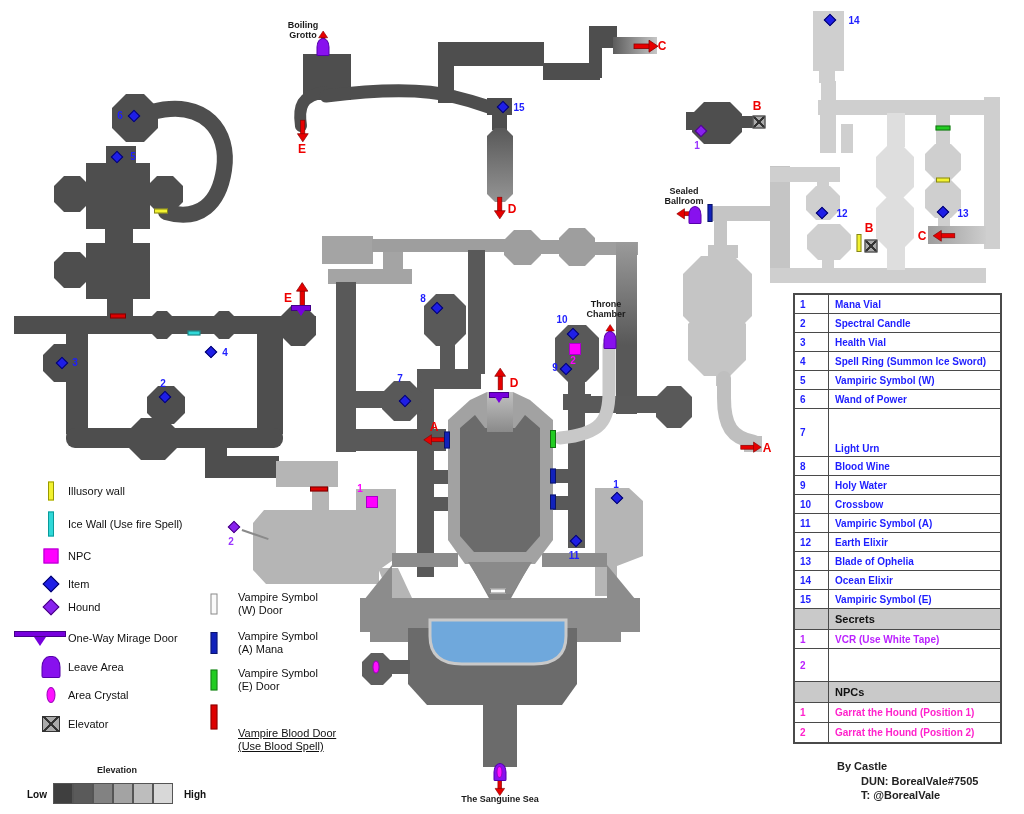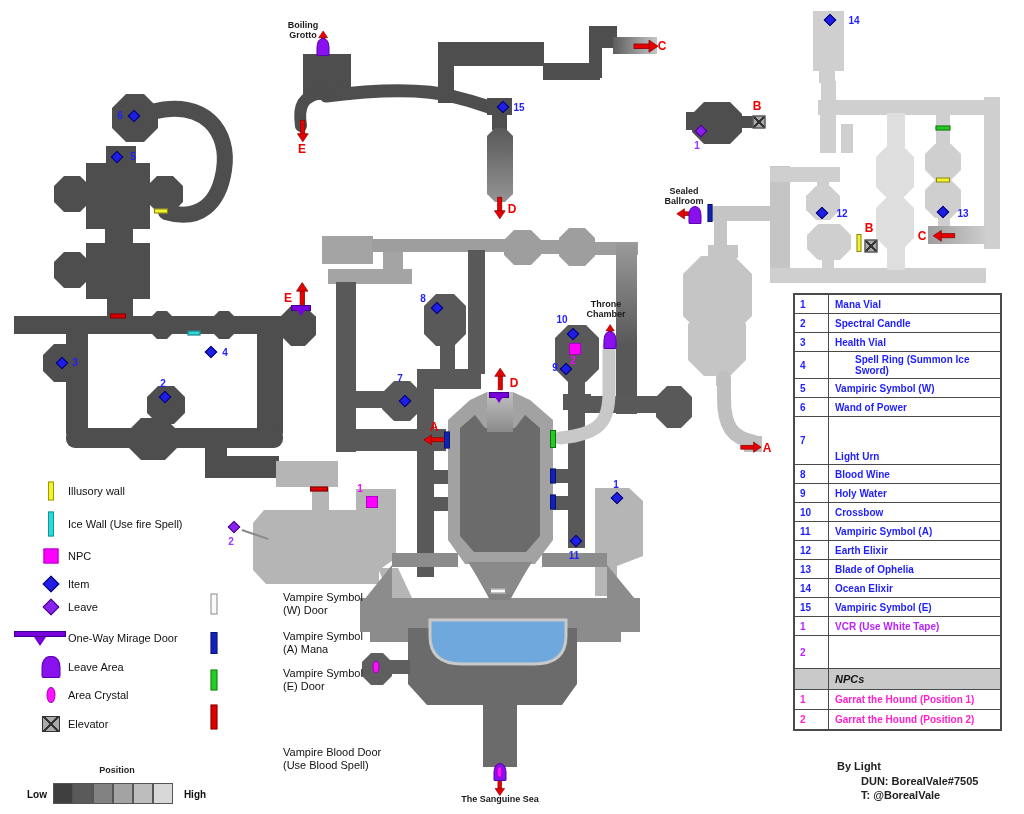--- a/index.html
+++ b/index.html
@@ -23,21 +23,21 @@
   .crystal{width:7px;height:13px;background:#ff11ff;border:1px solid #9900bb;border-radius:50%;box-sizing:border-box;}
   .elevbox{width:13px;height:13px;background:#aaa;border:1px solid #333;box-sizing:border-box;
     background-image:linear-gradient(45deg,transparent 44%,#333 44%,#333 56%,transparent 56%),
                      linear-gradient(-45deg,transparent 44%,#333 44%,#333 56%,transparent 56%);}
   .onewaybar{width:18px;height:4px;background:#7700dd;border:1px solid #440088;}
   .onewaytri{position:absolute;left:50%;top:4px;transform:translateX(-50%);width:0;height:0;
     border-left:4px solid transparent;border-right:4px solid transparent;border-top:6px solid #7700dd;}
   .arrow-wrap svg{display:block;}
   
   .lg-label{font-size:11px;color:#111;white-space:nowrap;}
-  .lg-lines{font-size:11px;color:#111;line-height:13px;white-space:nowrap;margin-left:45px;}
+  .lg-lines{font-size:11px;color:#111;line-height:13px;white-space:nowrap;}
   
   #item-table{position:absolute;left:793px;top:293px;width:205px;border:2px solid #4a4a4a;background:#fff;}
   .trow{display:flex;border-bottom:1px solid #4a4a4a;align-items:center;}
   .trow:last-child{border-bottom:none;}
   .tnum{width:34px;flex:0 0 34px;border-right:1px solid #4a4a4a;align-self:stretch;display:flex;align-items:center;padding-left:5px;box-sizing:border-box;font-size:10px;font-weight:bold;}
   .tname{flex:1;padding:2px 3px 2px 6px;font-size:10px;font-weight:bold;line-height:11px;}
   .thead{background:#c9c9c9;color:#111;}
   .credit{position:absolute;font-size:11px;font-weight:bold;color:#222;white-space:nowrap;}
   .elev-title{position:absolute;font-size:9px;font-weight:bold;color:#222;transform:translateX(-50%);}
   .elev-end{position:absolute;font-size:10px;font-weight:bold;color:#111;transform:translate(-50%,-50%);}
@@ -402,21 +402,21 @@
         <div style="position: absolute; left: 0px; top: 0px;">
           <div class="sq ctr" style="width: 13px; height: 13px; position: absolute; left: 51px; top: 556px;"></div>
           <div class="lg-label" style="position: absolute; left: 68px; top: 556px; transform: translateY(-50%);">NPC</div>
         </div>
         <div style="position: absolute; left: 0px; top: 0px;">
           <div class="dmnd item" style="width: 10px; height: 10px; position: absolute; left: 51px; top: 584px;"></div>
           <div class="lg-label" style="position: absolute; left: 68px; top: 584px; transform: translateY(-50%);">Item</div>
         </div>
         <div style="position: absolute; left: 0px; top: 0px;">
           <div class="dmnd secret" style="width: 10px; height: 10px; position: absolute; left: 51px; top: 607px;"></div>
-          <div class="lg-label" style="position: absolute; left: 68px; top: 607px; transform: translateY(-50%);">Leave</div>
+          <div class="lg-label" style="position: absolute; left: 68px; top: 607px; transform: translateY(-50%);">Hound</div>
         </div>
         <div style="position: absolute; left: 0px; top: 0px;">
           <div class="ctr" style="width: 52px; height: 14px; position: absolute; left: 40px; top: 638px;">
             <div style="position: absolute; left: 0px; top: 0px; width: 52px; height: 6px; background: rgb(119, 0, 221); border: 1px solid rgb(68, 0, 136); box-sizing: border-box;"></div>
             <div style="position: absolute; left: 26px; top: 6px; transform: translateX(-50%); width: 0px; height: 0px; border-left: 6px solid transparent; border-right: 6px solid transparent; border-top: 9px solid rgb(119, 0, 221);"></div>
           </div>
           <div class="lg-label" style="position: absolute; left: 68px; top: 638px; transform: translateY(-50%);">One-Way Mirage Door</div>
         </div>
         <div style="position: absolute; left: 0px; top: 0px;">
           <div class="arch ctr" style="width: 19px; height: 22px; position: absolute; left: 51px; top: 667px;"></div>
@@ -448,28 +448,28 @@
         </div>
         <div style="position: absolute; left: 0px; top: 0px;">
           <div class="bar ctr" style="position: absolute; left: 214px; top: 680px; width: 7px; height: 21px; background: rgb(34, 204, 34); border: 1px solid rgba(0, 0, 0, 0.4);"></div>
           <div class="lg-lines" style="position: absolute; left: 238px; top: 680px; transform: translateY(-50%);">
             <div>Vampire Symbol</div>
             <div>(E) Door</div>
           </div>
         </div>
         <div style="position: absolute; left: 0px; top: 0px;">
           <div class="bar ctr" style="position: absolute; left: 214px; top: 717px; width: 7px; height: 25px; background: rgb(221, 0, 0); border: 1px solid rgba(0, 0, 0, 0.4);"></div>
-          <div class="lg-lines" style="position: absolute; left: 238px; top: 759px; transform: translateY(-50%);">
+          <div class="lg-lines" style="position: absolute; left: 238px; top: 740px; transform: translateY(-50%); text-decoration: underline;">
             <div>Vampire Blood Door</div>
             <div>(Use Blood Spell)</div>
           </div>
         </div>
       </div>
     <div id="legend-elevation">
-        <div class="elev-title" style="left: 117px; top: 765px;">Position</div>
+        <div class="elev-title" style="left: 117px; top: 765px;">Elevation</div>
         <div class="elev-swatch" style="left: 53px; top: 783px; background: rgb(63, 63, 63);"></div>
         <div class="elev-swatch" style="left: 73px; top: 783px; background: rgb(90, 90, 90);"></div>
         <div class="elev-swatch" style="left: 93px; top: 783px; background: rgb(130, 130, 130);"></div>
         <div class="elev-swatch" style="left: 113px; top: 783px; background: rgb(163, 163, 163);"></div>
         <div class="elev-swatch" style="left: 133px; top: 783px; background: rgb(189, 189, 189);"></div>
         <div class="elev-swatch" style="left: 153px; top: 783px; background: rgb(216, 216, 216);"></div>
         <div class="elev-end" style="left: 37px; top: 794px;">Low</div>
         <div class="elev-end" style="left: 195px; top: 794px;">High</div>
       </div>
 
@@ -481,21 +481,21 @@
         <div class="trow" style="min-height: 18px;">
           <div class="tnum" style="color: rgb(30, 30, 255);">2</div>
           <div class="tname" style="color: rgb(30, 30, 255);">Spectral Candle</div>
         </div>
         <div class="trow" style="min-height: 18px;">
           <div class="tnum" style="color: rgb(30, 30, 255);">3</div>
           <div class="tname" style="color: rgb(30, 30, 255);">Health Vial</div>
         </div>
         <div class="trow" style="min-height: 18px;">
           <div class="tnum" style="color: rgb(30, 30, 255);">4</div>
-          <div class="tname" style="color: rgb(30, 30, 255); margin-left: 20px;">Spell Ring (Summon Ice Sword)</div>
+          <div class="tname" style="color: rgb(30, 30, 255);">Spell Ring (Summon Ice Sword)</div>
         </div>
         <div class="trow" style="min-height: 18px;">
           <div class="tnum" style="color: rgb(30, 30, 255);">5</div>
           <div class="tname" style="color: rgb(30, 30, 255);">Vampiric Symbol (W)</div>
         </div>
         <div class="trow" style="min-height: 18px;">
           <div class="tnum" style="color: rgb(30, 30, 255);">6</div>
           <div class="tname" style="color: rgb(30, 30, 255);">Wand of Power</div>
         </div>
         <div class="trow" style="min-height: 18px;">
@@ -527,38 +527,42 @@
           <div class="tname" style="color: rgb(30, 30, 255);">Blade of Ophelia</div>
         </div>
         <div class="trow" style="min-height: 18px;">
           <div class="tnum" style="color: rgb(30, 30, 255);">14</div>
           <div class="tname" style="color: rgb(30, 30, 255);">Ocean Elixir</div>
         </div>
         <div class="trow" style="min-height: 18px;">
           <div class="tnum" style="color: rgb(30, 30, 255);">15</div>
           <div class="tname" style="color: rgb(30, 30, 255);">Vampiric Symbol (E)</div>
         </div>
+        <div class="trow thead" style="min-height: 20px;">
+          <div class="tnum"></div>
+          <div class="tname" style="font-size: 11px;">Secrets</div>
+        </div>
         <div class="trow" style="min-height: 18px;">
           <div class="tnum" style="color: rgb(187, 34, 255);">1</div>
           <div class="tname" style="color: rgb(187, 34, 255);">VCR (Use White Tape)</div>
         </div>
         <div class="trow" style="min-height: 32px;">
           <div class="tnum" style="color: rgb(187, 34, 255);">2</div>
         </div>
-        <div class="trow thead" style="min-height: 20px; font-style: italic;">
+        <div class="trow thead" style="min-height: 20px;">
           <div class="tnum"></div>
           <div class="tname" style="font-size: 11px;">NPCs</div>
         </div>
         <div class="trow" style="min-height: 19px;">
           <div class="tnum" style="color: rgb(255, 34, 204);">1</div>
           <div class="tname" style="color: rgb(255, 34, 204);">Garrat the Hound (Position 1)</div>
         </div>
         <div class="trow" style="min-height: 19px;">
           <div class="tnum" style="color: rgb(255, 34, 204);">2</div>
           <div class="tname" style="color: rgb(255, 34, 204);">Garrat the Hound (Position 2)</div>
         </div>
       </div>
 
-    <div class="credit" style="left:837px;top:760px">By Light</div>
+    <div class="credit" style="left:837px;top:760px">By Castle</div>
     <div class="credit" style="left:861px;top:775px">DUN: BorealVale#7505</div>
     <div class="credit" style="left:861px;top:789px">T: @BorealVale</div>
   </div>
 </div>
 
 </body></html>

